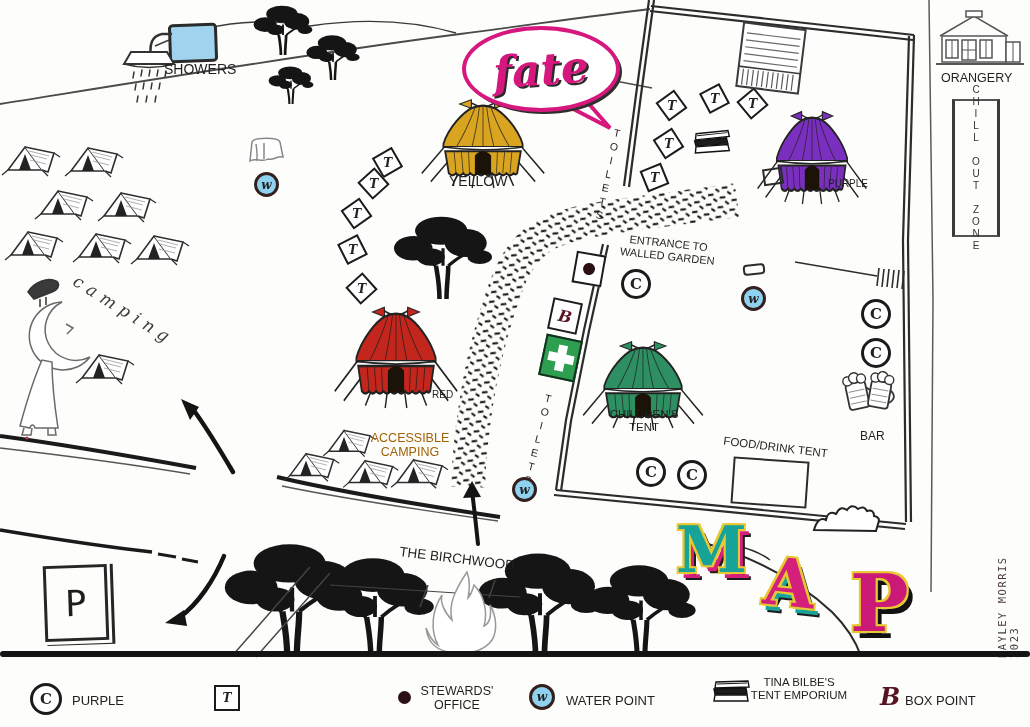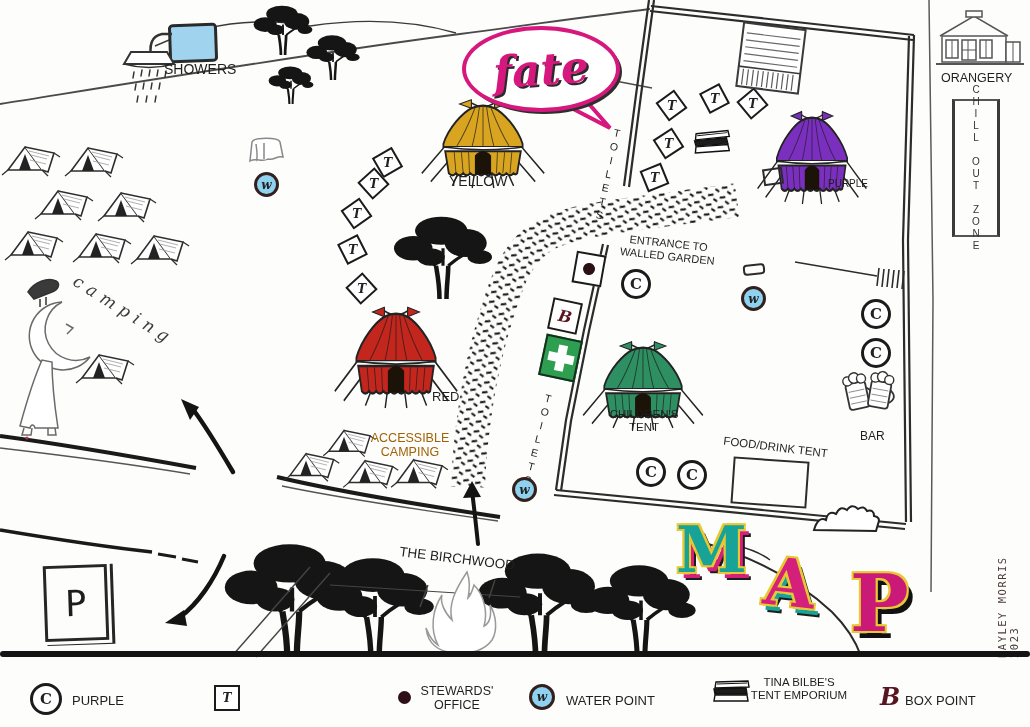--- a/index.html
+++ b/index.html
@@ -230,21 +230,21 @@
       <path d="M472,481 L463,498 L481,497 Z" stroke="none"></path>
     </g>
   </svg>
 
   <div class="fate">
     <span>fate</span>
   </div>
 
   <div class="lbl" style="left:164px;top:61px;font-size:14px;">SHOWERS</div>
   <div class="lbl" style="left:449px;top:173px;font-size:14px;">YELLOW</div>
-  <div class="lbl" style="left:384px;top:389px;font-size:13px;padding-left:48px;">RED</div>
+  <div class="lbl" style="left:384px;top:389px;font-size:10px;padding-left:48px;">RED</div>
   <div class="lbl" style="left:804px;top:178px;font-size:10px;padding-left:24px;">PURPLE</div>
   <div class="lbl wrap" style="left:604px;top:408px;width:80px;font-size:11.5px;">CHILDREN'S TENT</div>
   <div class="camping-word">camping</div>
   <div class="lbl wrap" style="left:366px;top:431px;width:88px;font-size:12.5px;color:#a16207;">ACCESSIBLE CAMPING</div>
   <div class="lbl vert" style="left:604px;top:126px;height:80px;font-size:10.5px;letter-spacing:2px;transform:rotate(12deg);">TOILETS</div>
   <div class="lbl vert" style="left:533px;top:391px;height:88px;font-size:10.5px;letter-spacing:2px;transform:rotate(14deg);">TOILETS</div>
   <div class="lbl wrap" style="left:615px;top:237px;width:106px;font-size:11px;transform:rotate(6deg);">ENTRANCE TO WALLED GARDEN</div>
   <div class="lbl" style="left:723px;top:441px;font-size:11.5px;transform:rotate(7deg);">FOOD/DRINK TENT</div>
   <div class="lbl" style="left:860px;top:429px;font-size:12px;">BAR</div>
   <div class="lbl" style="left:941px;top:71px;font-size:12.5px;">ORANGERY</div>

